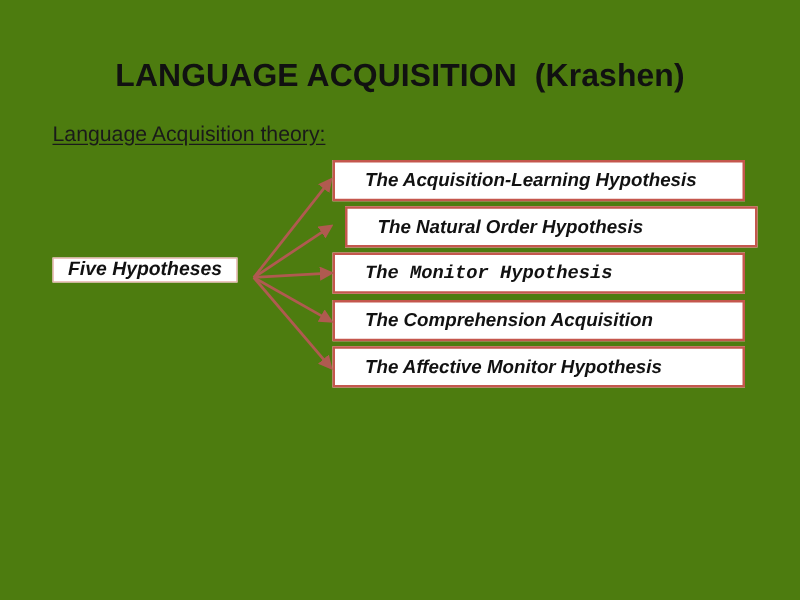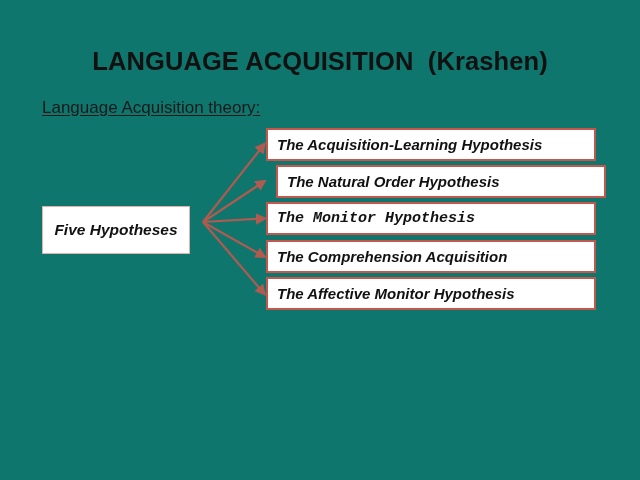--- a/index.html
+++ b/index.html
@@ -10,21 +10,21 @@
     width: 640px;
     height: 480px;
     background: #ffffff;
     font-family: "Liberation Sans", sans-serif;
     overflow: hidden;
   }
   #slide {
     position: relative;
     width: 640px;
     height: 480px;
-    background: #0f766e;
+    background: #4d7c0f;
   }
 
   
   #title {
     position: absolute;
     left: 0;
     top: 47px;
     width: 640px;
     text-align: center;
     font-size: 25.5px;
@@ -46,21 +46,21 @@
     text-underline-offset: 2px;
     white-space: pre;
   }
 
   
   #source-box {
     position: absolute;
     left: 42px;
     top: 206px;
     width: 148px;
-    height: 48px;
+    height: 20px;
     box-sizing: border-box;
     border: 1.5px solid #e8b0ab;
     background: #ffffff;
     display: flex;
     align-items: center;
     justify-content: center;
   }
   #source-box .box-text {
     font-size: 15.5px;
     font-weight: bold;
@@ -80,21 +80,21 @@
     background: #ffffff;
     display: flex;
     align-items: center;
   }
   .hyp-box .box-text {
     font-size: 15px;
     font-weight: bold;
     font-style: italic;
     color: #111111;
     white-space: nowrap;
-    padding-left: 9px;
+    padding-left: 24px;
   }
 
   
   #arrow-layer {
     position: absolute;
     left: 0;
     top: 0;
     width: 640px;
     height: 480px;
     pointer-events: none;

